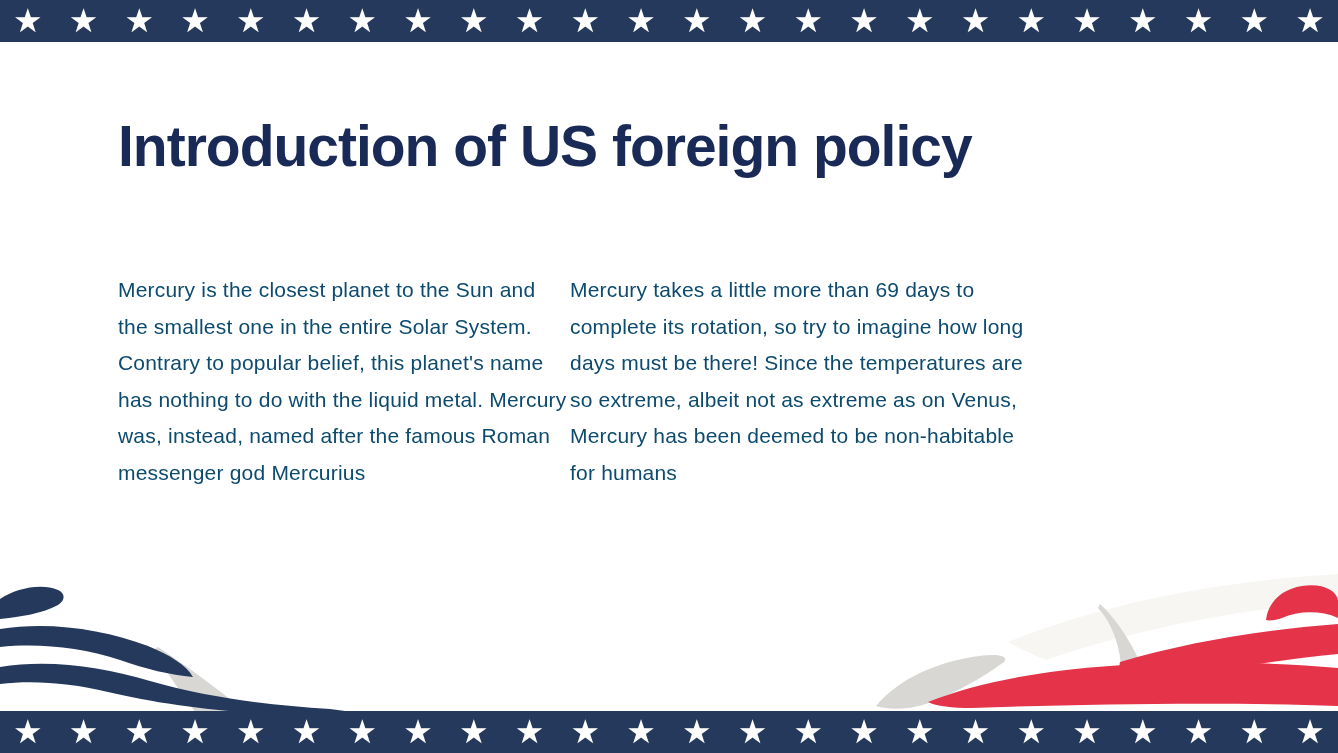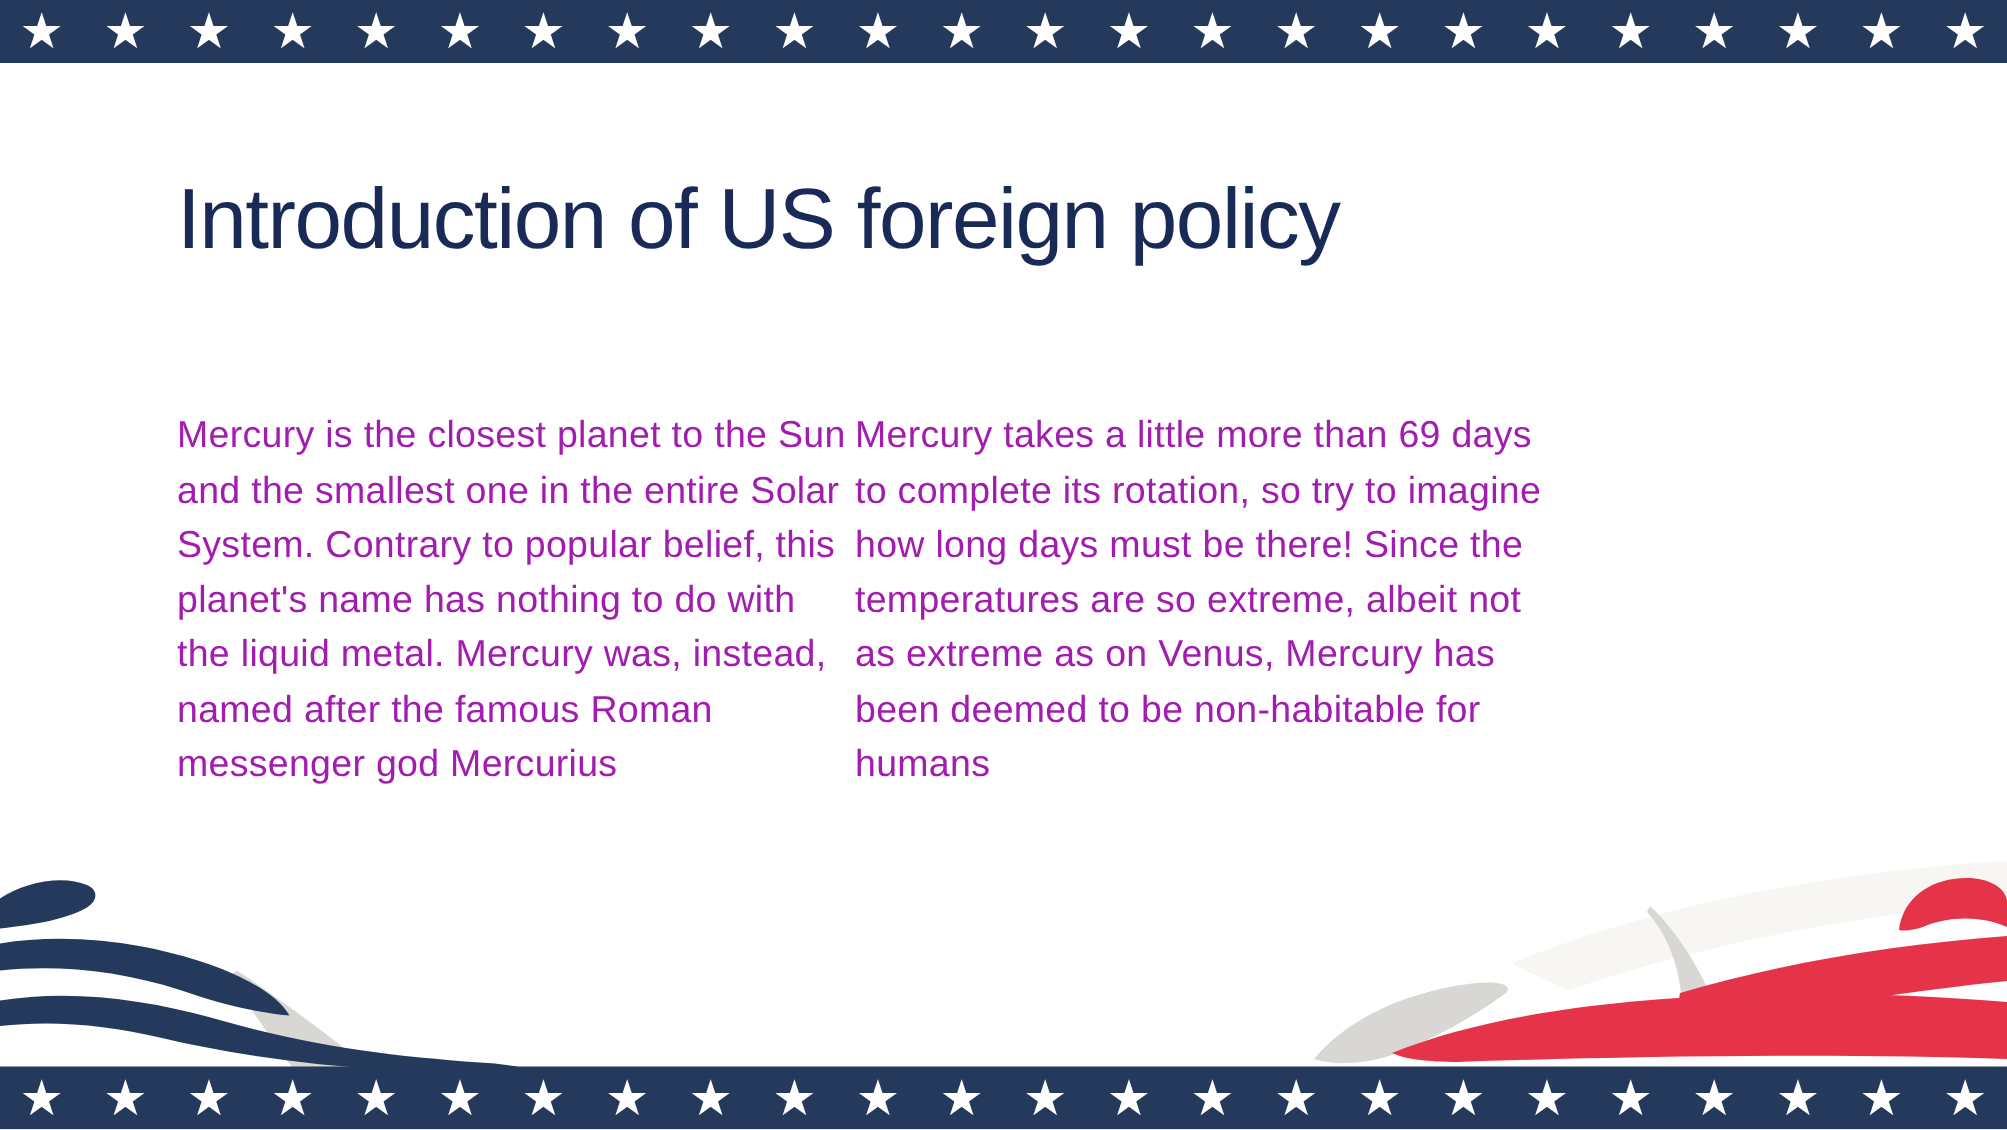--- a/index.html
+++ b/index.html
@@ -22,40 +22,40 @@
     color:#ffffff;
     font-size:33px;
     line-height:42px;
     user-select:none;
   }
   .title{
     position:absolute;
     left:118px;top:74px;
     width:1160px;
     font-size:57px;
-    font-weight:normal;
+    font-weight:bold;
     letter-spacing:-1px;
     color:#1a2a57;
     line-height:1.2;
     z-index:2;
   }
   .columns{
     position:absolute;
     left:118px;top:272px;
     display:flex;
     z-index:2;
   }
   .col-left{width:452px;margin-right:99px;}
   .col-right{width:458px;}
   .body-text{
     margin:0;
-    font-size:25px;
+    font-size:21px;
     line-height:36.5px;
     letter-spacing:0.2px;
-    color:#a21caf;
+    color:#0c4a6e;
   }
   .flag-decor{
     position:absolute;
     bottom:40px;
     z-index:1;
   }
   .flag-decor.left{left:0;}
   .flag-decor.right{right:0;}
 </style>
 </head>

